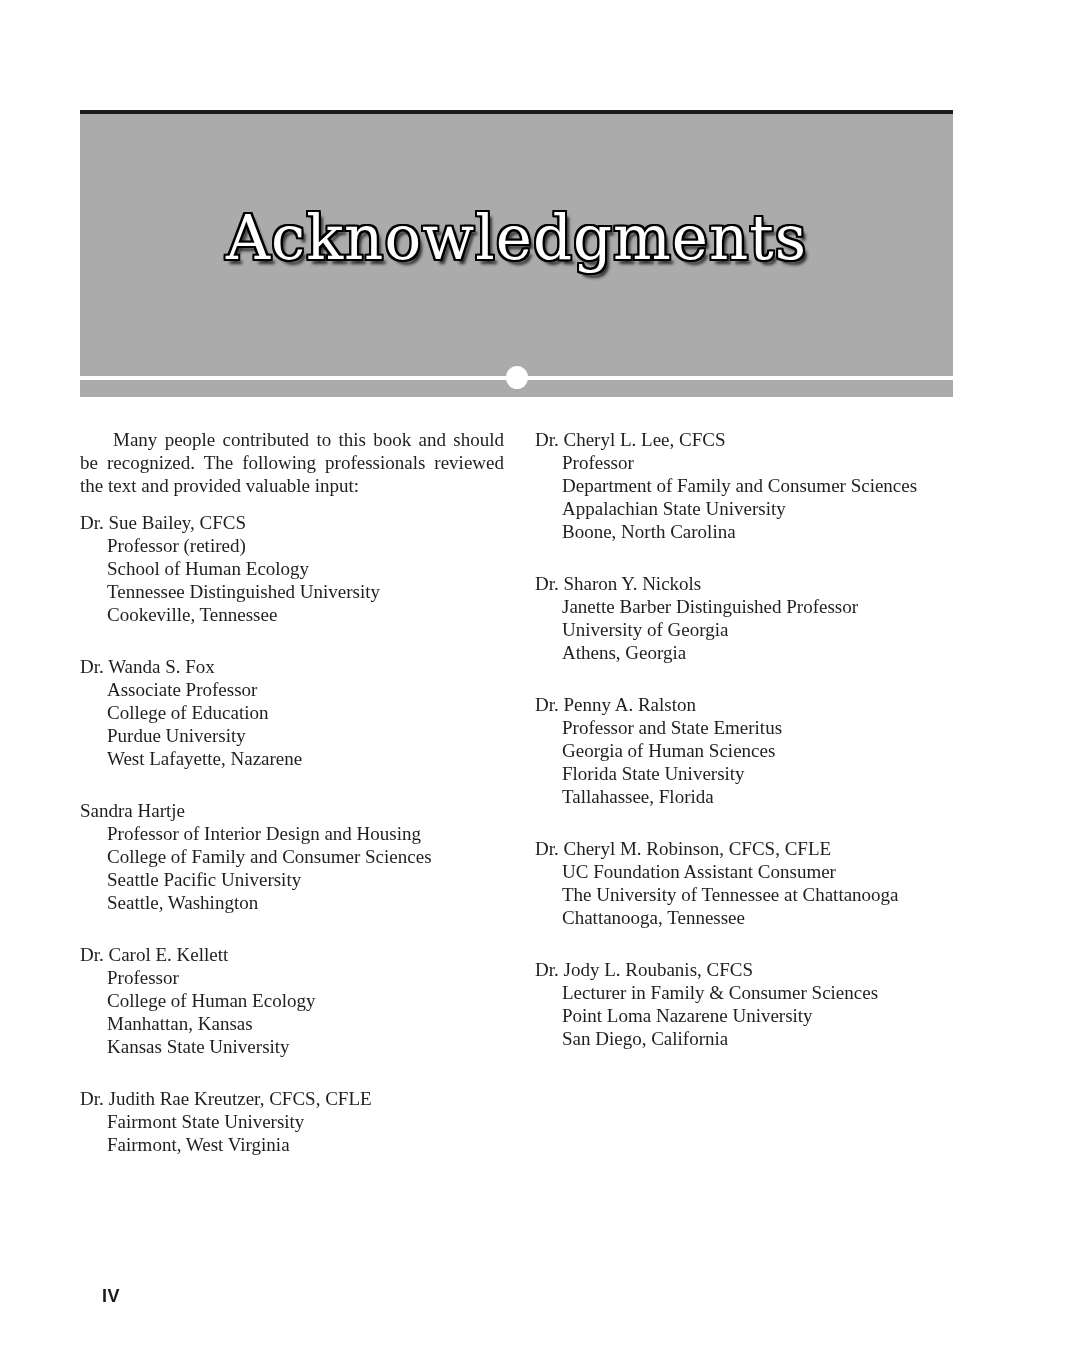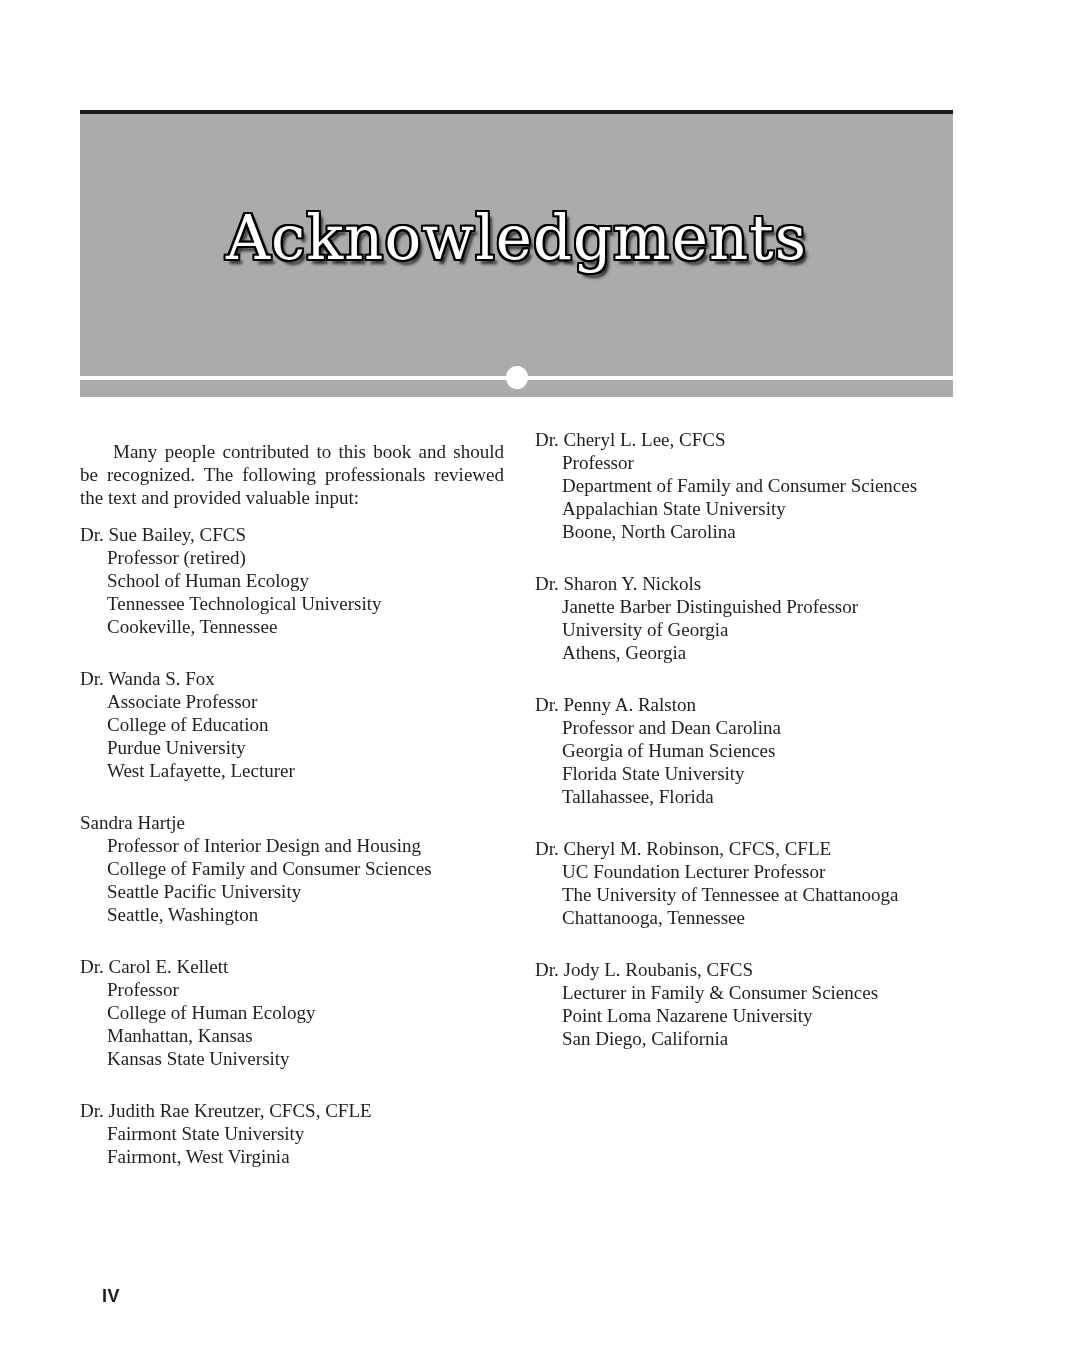--- a/index.html
+++ b/index.html
@@ -63,21 +63,21 @@
     background: #ffffff;
   }
 
   
   .col {
     position: absolute;
     top: 428px;
     font-size: 19px;
     line-height: 23px;
   }
-  .col-left  { left: 80px;  width: 424px; margin-top: 12px; }
+  .col-left  { left: 80px;  width: 424px; }
   .col-right { left: 535px; width: 428px; }
 
   .intro {
     text-align: justify;
     text-indent: 33px;
     margin: 0 0 14px 0;
   }
 
   .entry { margin-bottom: 29px; }
   .entry-name { }
@@ -107,29 +107,29 @@
     <div class="banner-dot" style="background: rgb(255, 255, 255);"></div>
   </div>
 
   <div class="col col-left">
     <p class="intro">Many people contributed to this book and should be recognized. The following professionals reviewed the text and provided valuable input:</p>
     <div>
         <div class="entry">
           <div class="entry-name">Dr. Sue Bailey, CFCS</div>
           <div class="entry-line">Professor (retired)</div>
           <div class="entry-line">School of Human Ecology</div>
-          <div class="entry-line">Tennessee Technological University</div>
+          <div class="entry-line">Tennessee Distinguished University</div>
           <div class="entry-line">Cookeville, Tennessee</div>
         </div>
         <div class="entry">
           <div class="entry-name">Dr. Wanda S. Fox</div>
           <div class="entry-line">Associate Professor</div>
           <div class="entry-line">College of Education</div>
           <div class="entry-line">Purdue University</div>
-          <div class="entry-line">West Lafayette, Lecturer</div>
+          <div class="entry-line">West Lafayette, Nazarene</div>
         </div>
         <div class="entry">
           <div class="entry-name">Sandra Hartje</div>
           <div class="entry-line">Professor of Interior Design and Housing</div>
           <div class="entry-line">College of Family and Consumer Sciences</div>
           <div class="entry-line">Seattle Pacific University</div>
           <div class="entry-line">Seattle, Washington</div>
         </div>
         <div class="entry">
           <div class="entry-name">Dr. Carol E. Kellett</div>
@@ -156,28 +156,28 @@
           <div class="entry-line">Boone, North Carolina</div>
         </div>
         <div class="entry">
           <div class="entry-name">Dr. Sharon Y. Nickols</div>
           <div class="entry-line">Janette Barber Distinguished Professor</div>
           <div class="entry-line">University of Georgia</div>
           <div class="entry-line">Athens, Georgia</div>
         </div>
         <div class="entry">
           <div class="entry-name">Dr. Penny A. Ralston</div>
-          <div class="entry-line">Professor and Dean Carolina</div>
+          <div class="entry-line">Professor and State Emeritus</div>
           <div class="entry-line">Georgia of Human Sciences</div>
           <div class="entry-line">Florida State University</div>
           <div class="entry-line">Tallahassee, Florida</div>
         </div>
         <div class="entry">
           <div class="entry-name">Dr. Cheryl M. Robinson, CFCS, CFLE</div>
-          <div class="entry-line">UC Foundation Lecturer Professor</div>
+          <div class="entry-line">UC Foundation Assistant Consumer</div>
           <div class="entry-line">The University of Tennessee at Chattanooga</div>
           <div class="entry-line">Chattanooga, Tennessee</div>
         </div>
         <div class="entry">
           <div class="entry-name">Dr. Jody L. Roubanis, CFCS</div>
           <div class="entry-line">Lecturer in Family &amp; Consumer Sciences</div>
           <div class="entry-line">Point Loma Nazarene University</div>
           <div class="entry-line">San Diego, California</div>
         </div>
       </div>

